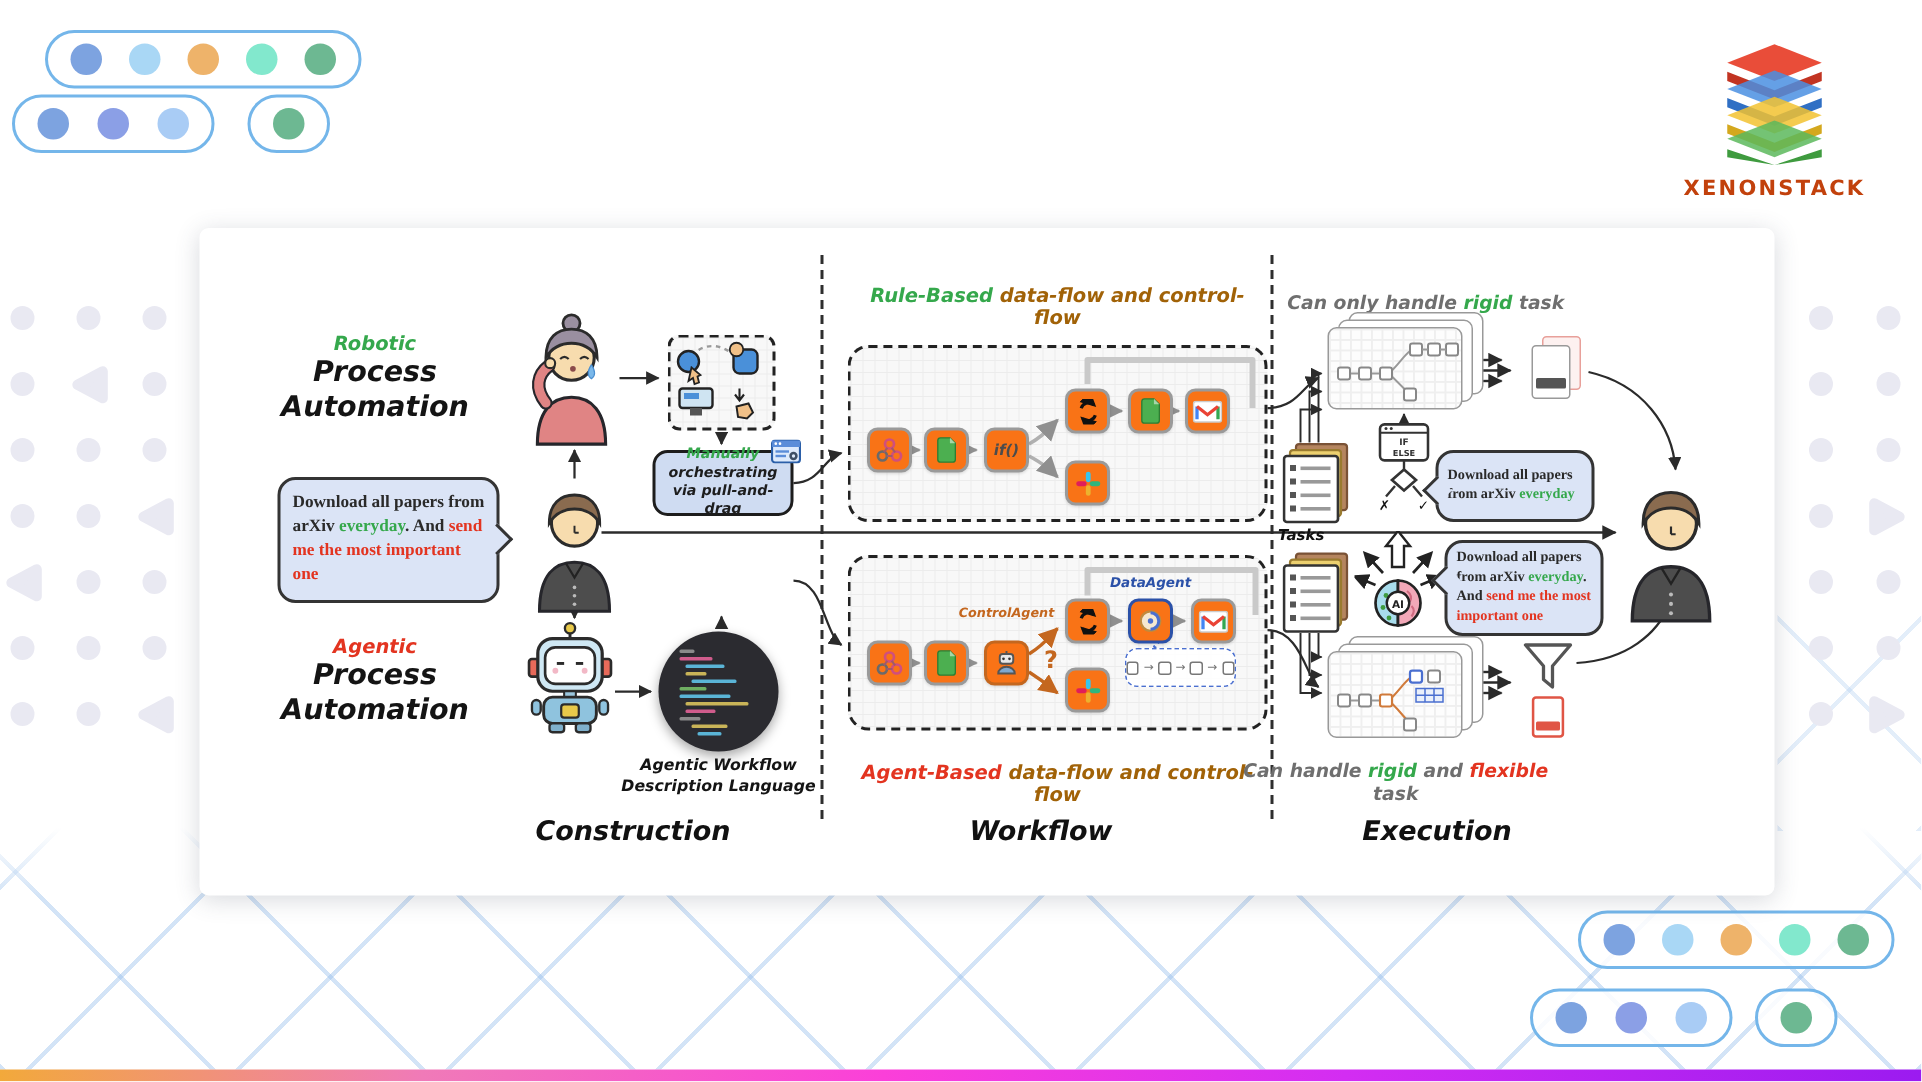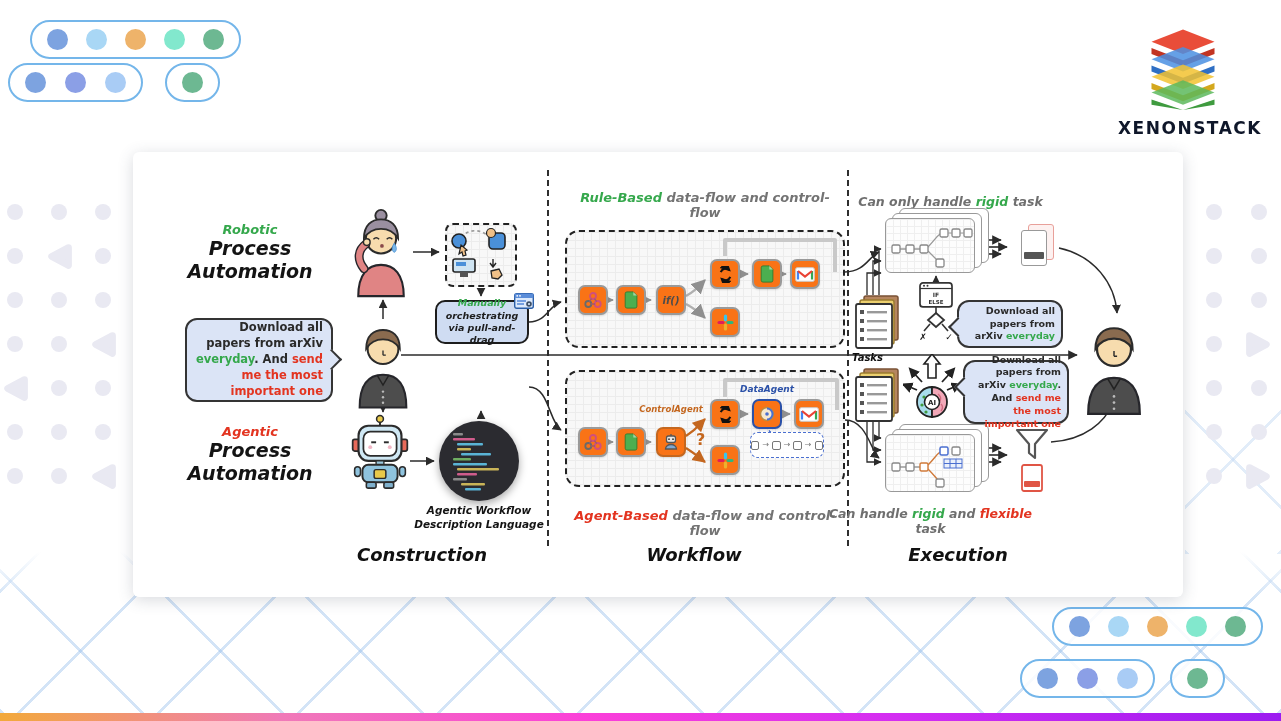--- a/index.html
+++ b/index.html
@@ -23,21 +23,21 @@
   .pill.small{gap:19px;}
   .pill .dot{width:21px;height:21px;border-radius:50%;}
 
   .dotgrid{position:absolute;display:grid;}
   .dotgrid.left{left:-7px;top:190px;grid-template-columns:repeat(3,44px);grid-auto-rows:44px;place-items:center;}
   .dotgrid.right{left:1191px;top:190px;grid-template-columns:repeat(2,45px);grid-auto-rows:44px;place-items:center;}
   .gdot{width:16px;height:16px;border-radius:50%;background:#e9e9f2;}
   .tri{width:27px;height:27px;}
 
   .logo{position:absolute;left:1118px;top:26px;width:130px;text-align:center;}
-  .logo .brand{margin-top:4px;font-size:17px;font-weight:bold;letter-spacing:1.5px;color:#0f172a;}
+  .logo .brand{margin-top:4px;font-size:14px;font-weight:bold;letter-spacing:1.5px;color:#c2410c;}
 
   
   .card{position:absolute;left:133px;top:152px;width:1050px;height:445px;background:#fff;
     border-radius:6px;box-shadow:0 3px 16px rgba(60,70,90,.20);z-index:5;}
   .card *{box-sizing:border-box;}
 
   .vdash{position:absolute;top:18px;height:376px;border-left:2.5px dashed #2e2e2e;z-index:1;}
 
   .gridbox{position:absolute;border:2.5px dashed #222;border-radius:14px;z-index:0;
     background-color:#f8f8f8;
@@ -59,29 +59,29 @@
   .subbox .sqa{font-size:8px;color:#777;line-height:1;}
 
   .agent-label{position:absolute;z-index:3;font-weight:bold;font-style:italic;text-align:center;}
   .agent-label.orange{color:#c4671f;font-size:8.5px;}
   .agent-label.blue{color:#2b51a8;font-size:9px;}
   .qmark{position:absolute;z-index:3;font-size:16px;font-weight:bold;color:#c4671f;}
 
   .title2{position:absolute;text-align:center;font-weight:bold;font-style:italic;line-height:1.18;z-index:2;}
   .title2 .l1{font-size:13px;}
   .title2 .l2{font-size:19px;color:#141414;}
-  .t-green{color:#35a84c;} .t-red{color:#e33420;} .t-gray{color:#737373;}
+  .t-green{color:#35a84c;} .t-red{color:#e33420;} .t-gray{color:#a16207;}
 
   .xhead{position:absolute;text-align:center;font-weight:bold;font-style:italic;font-size:13px;z-index:2;}
   .xhead.exec{font-size:12.5px;color:#6f6f6f;}
 
   .seclabel{position:absolute;text-align:center;font-weight:bold;font-style:italic;font-size:18px;color:#111;z-index:2;}
 
   .bubble{position:absolute;background:#dbe4f6;border:2px solid #343434;border-radius:12px;z-index:4;
-    display:flex;align-items:center;justify-content:center;text-align:right;}
+    display:flex;align-items:center;justify-content:center;text-align:left;font-family:Liberation Serif, serif;}
   .bubble.request{font-size:11.5px;font-weight:bold;color:#2a2a2a;line-height:1.38;padding:6px 8px;}
   .bubble.request:after{content:"";position:absolute;right:-8px;top:32px;width:13px;height:13px;background:#dbe4f6;
     border-right:2px solid #343434;border-top:2px solid #343434;transform:rotate(45deg);}
   .bubble.right-tail:after{content:"";position:absolute;left:-8px;top:18px;width:12px;height:12px;background:#dbe4f6;
     border-left:2px solid #343434;border-bottom:2px solid #343434;transform:rotate(45deg);}
   .bubble.small{font-size:9.5px;font-weight:bold;color:#2a2a2a;line-height:1.35;padding:4px 6px;}
 
   .action{position:absolute;background:#cfdcf2;border:2px solid #1d1d1d;border-radius:10px;z-index:3;
     display:flex;align-items:center;justify-content:center;text-align:center;
     font-size:9.5px;font-weight:bold;font-style:italic;color:#1d1d1d;line-height:1.3;padding:3px;}

